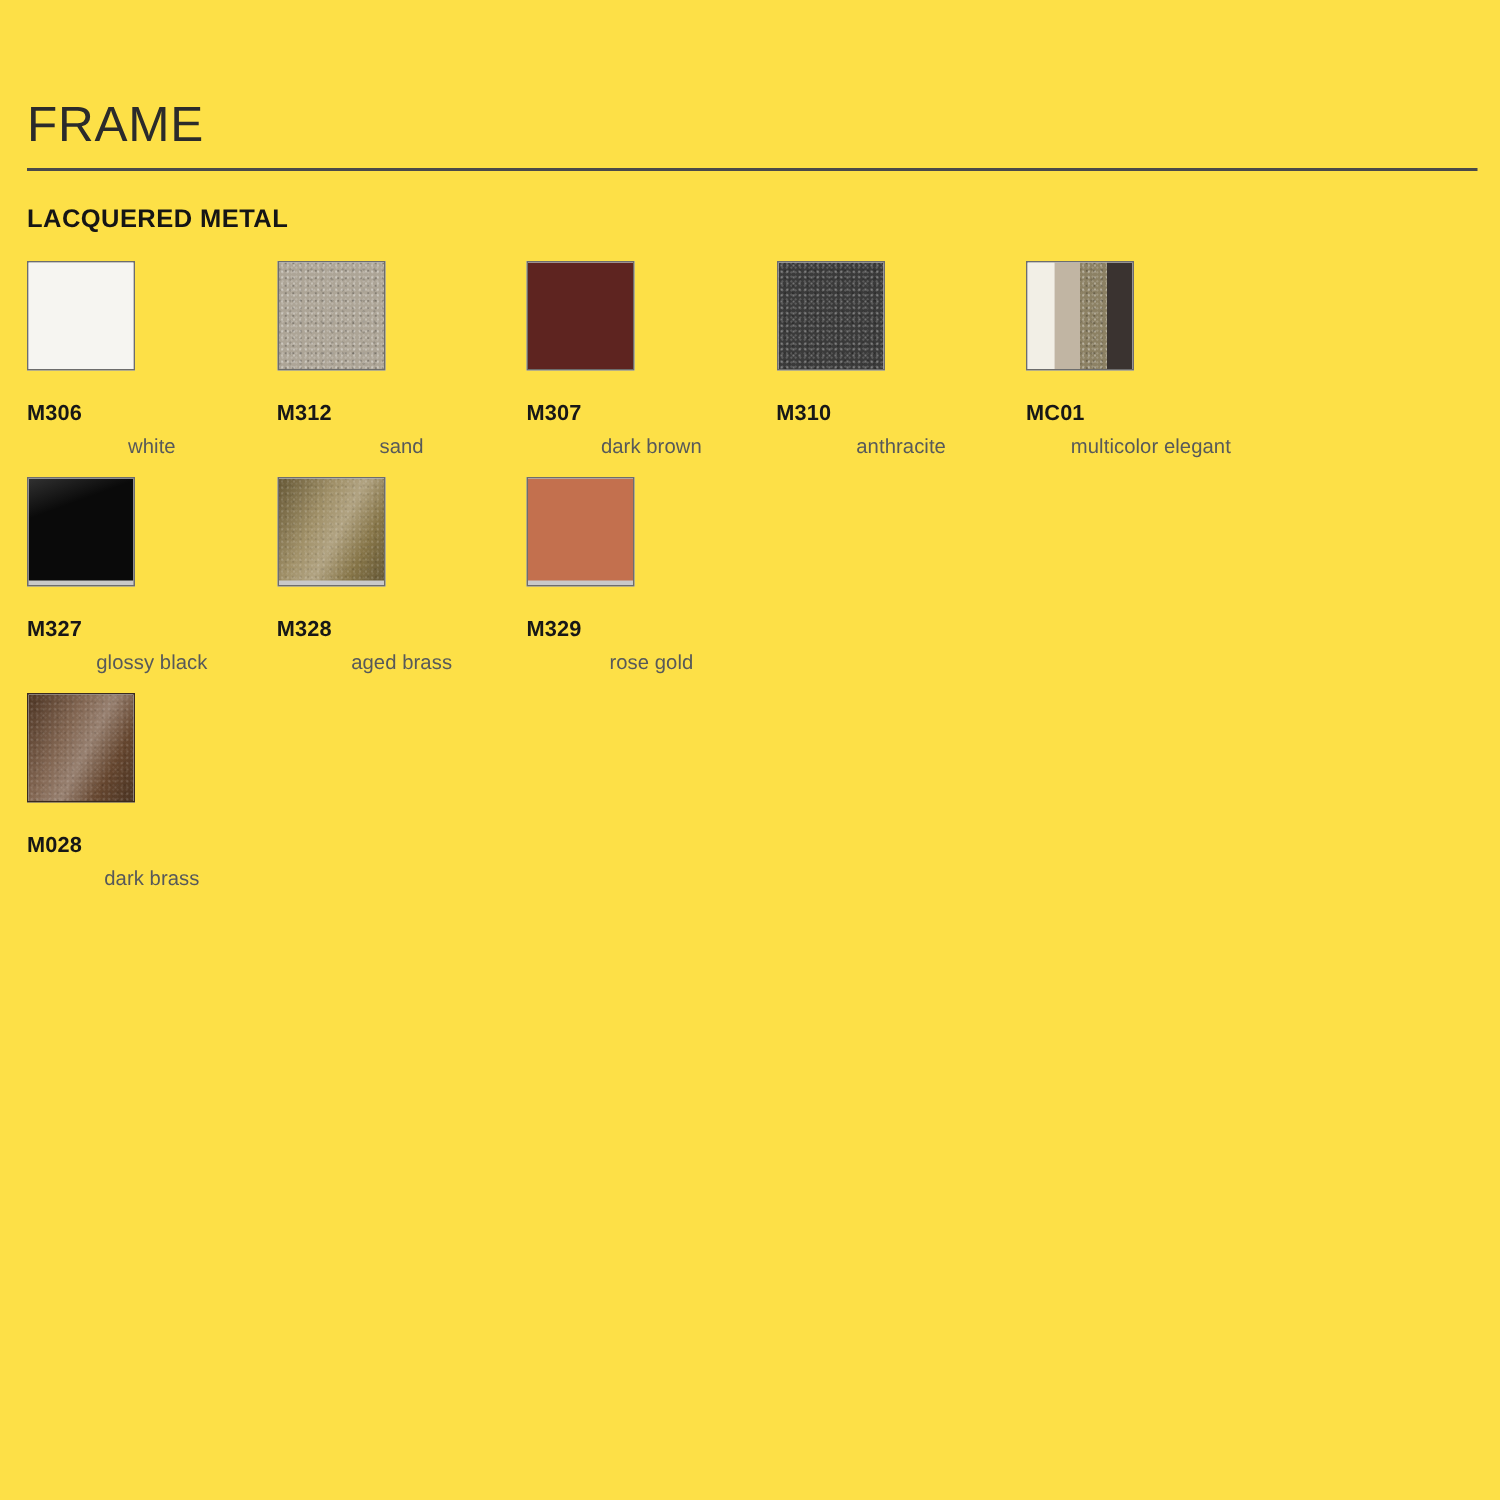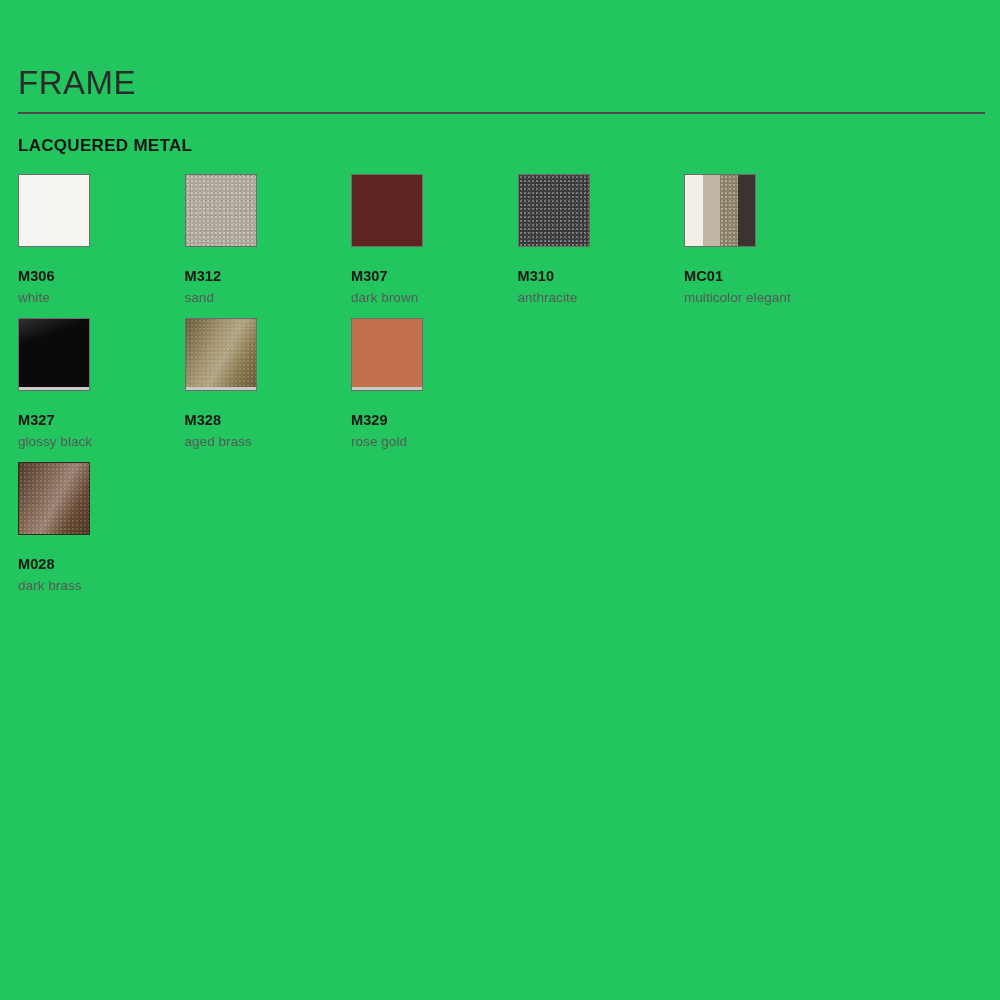--- a/index.html
+++ b/index.html
@@ -14,21 +14,21 @@
     -webkit-font-smoothing: antialiased;
     position: relative;
     overflow: hidden;
   }
 
   .page {
     position: absolute;
     left: 0; top: 0;
     width: 1000px;
     height: 1000px;
-    background: #22c55e;
+    background: #fde047;
   }
 
   
   .header {
     position: absolute;
     left: 18px;
     top: 64px;
     width: 967px;
   }
   .page-title {
@@ -136,20 +136,21 @@
     line-height: 16px;
   }
   .swatch-desc {
     margin-top: 6px;
     font-size: 13.5px;
     font-weight: 400;
     color: #57595a;
     letter-spacing: 0.05px;
     line-height: 15px;
     white-space: nowrap;
+    text-align: center;
   }
 </style>
 </head>
 <body>
 
 <div class="page">
 
   <div class="header">
     <h1 class="page-title">FRAME</h1>
     <div class="title-rule"></div>

